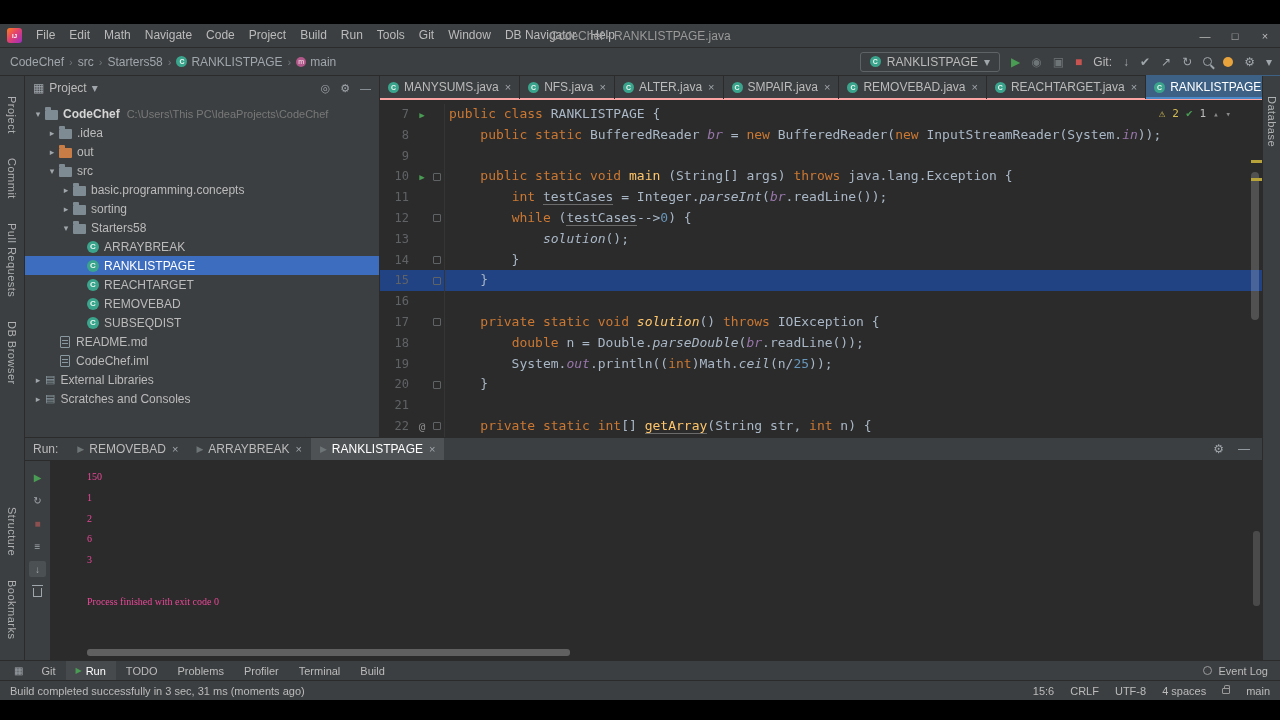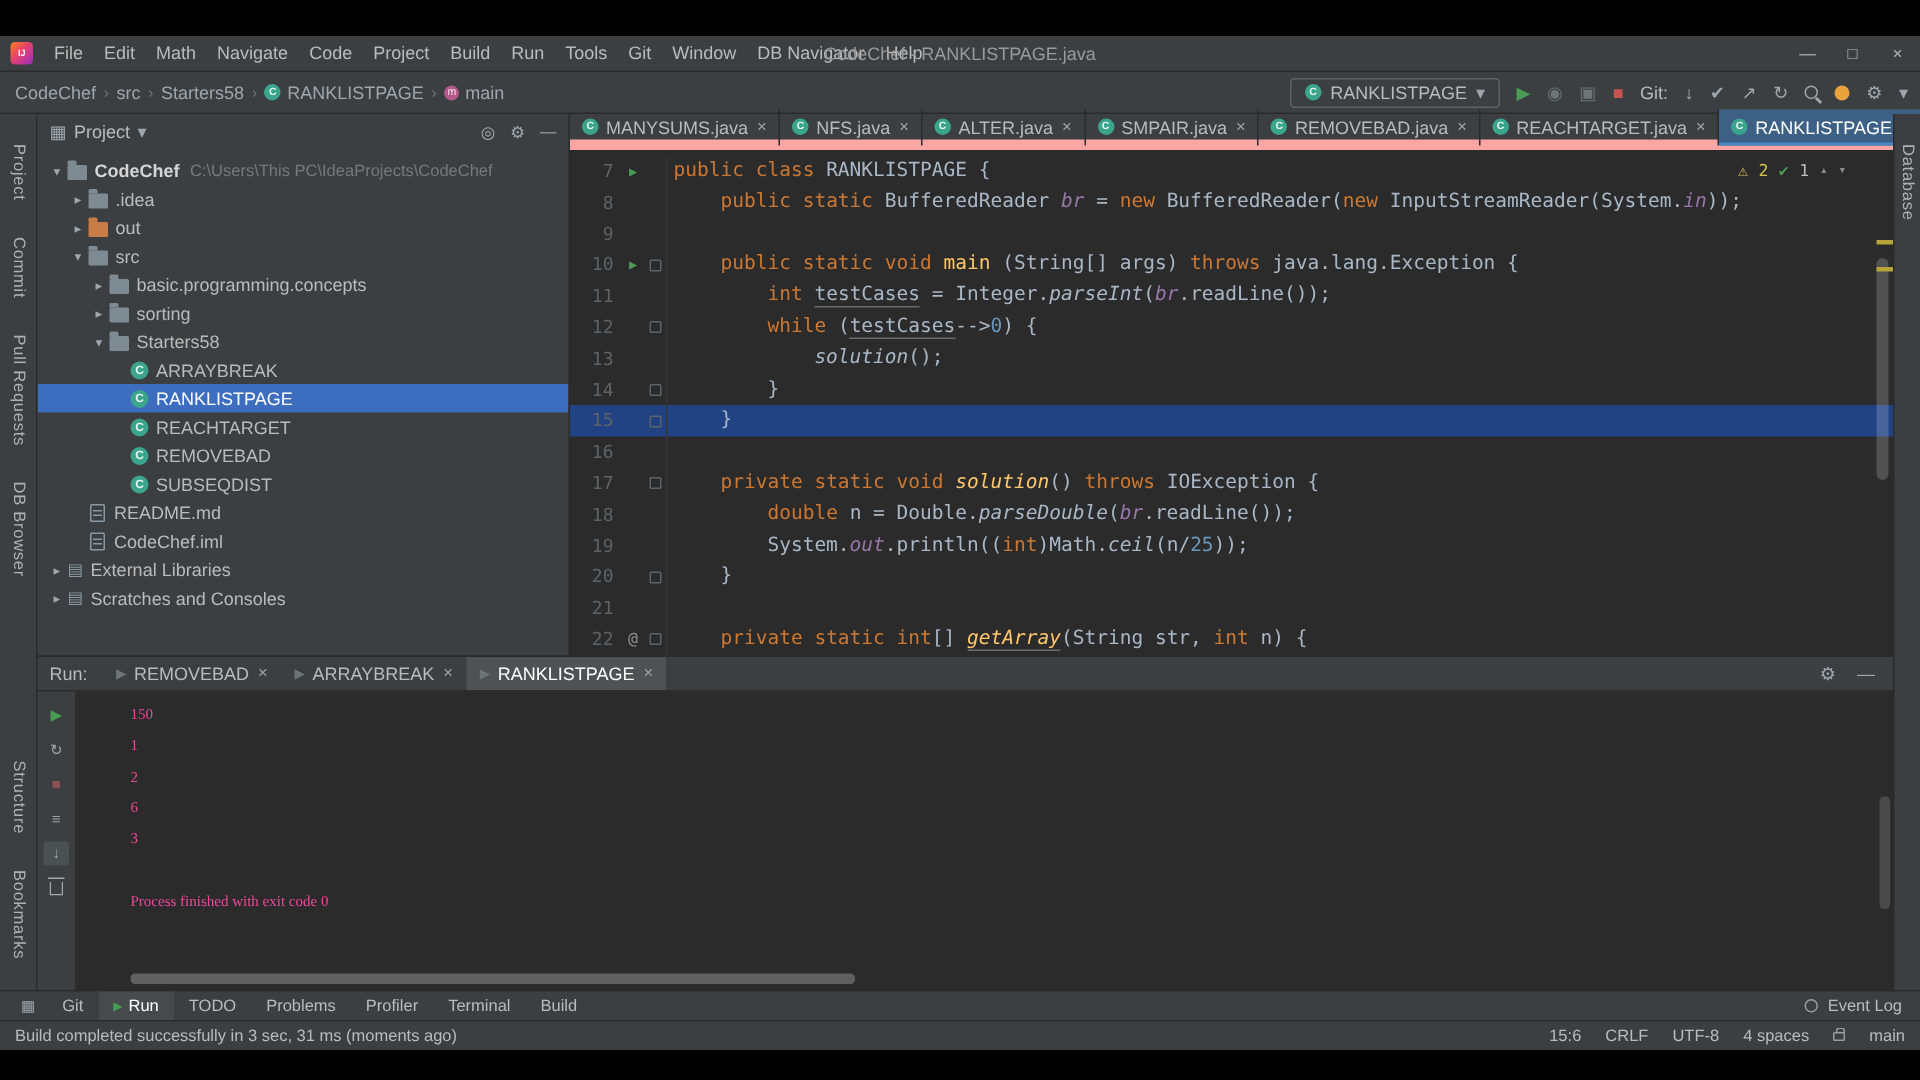--- a/index.html
+++ b/index.html
@@ -58,39 +58,39 @@
 .tico-folder,.tico-folder-src{width:13px;height:10px;background:#7f8b93;border-radius:1px;position:relative;margin-top:2px}
 .tico-folder::before,.tico-folder-src::before{content:"";position:absolute;top:-3px;left:0;width:6px;height:3px;background:inherit;border-radius:1px 1px 0 0}
 .tico-folder.excluded{background:#c77d45}
 .tico-class{width:12px;height:12px;border-radius:50%;background:#3aa58c;color:#eaf6f2;font-size:8px;font-weight:bold}
 .tico-file{width:10px;height:12px;border:1px solid #8a98a2;border-radius:1px;position:relative;margin:0 1px}
 .tico-file::after{content:"";position:absolute;left:1px;right:1px;top:3px;height:1px;background:#8a98a2;box-shadow:0 3px 0 #8a98a2}
 .tico-lib,.tico-scratch{color:#8a98a2;font-size:11px}
 
 
 .editor{flex:1;display:flex;flex-direction:column;min-width:0;background:#2b2b2b}
-.tabbar{height:24px;flex:none;background:#3c3f41;display:flex;align-items:center;font-size:12px;border-bottom:7px solid #fca5a5}
+.tabbar{height:24px;flex:none;background:#3c3f41;display:flex;align-items:center;font-size:12px;border-bottom:2px solid #fca5a5}
 .etab{height:24px;display:flex;align-items:center;gap:5px;padding:0 8px;color:#bbb;border-right:1px solid #2b2b2b;white-space:nowrap}
 .etab.active{background:#3d6185;color:#fff;box-shadow:inset 0 -2px 0 #4a88c7}
 .tab-close{color:#9fa6ac;font-size:11px;margin-left:1px}
 .code-area{flex:1;position:relative;font-family:"DejaVu Sans Mono",monospace;font-size:13px;overflow:hidden;padding-top:4px}
 .cl{display:flex;height:20.8px;line-height:20.8px;white-space:pre}
 .cl .num{width:34px;flex:none;text-align:right;color:#606366;font-size:12px;padding-right:5px}
 .cl .g{width:16px;flex:none;text-align:center}
 .runarrow{color:#499c54;font-size:9px}
 .atmark{color:#909090;font-size:11px}
 .cl .fold{width:15px;flex:none;display:flex;align-items:center;justify-content:center;border-right:1px solid #353535}
 .fm{width:8px;height:8px;border:1px solid #5f6366;border-radius:1px}
 .cl .codetext{flex:1;padding-left:4px}
 .cl.cur{background:#214283}
 .s-k{color:#cc7832}
 .s-p{color:#a9b7c6}
 .s-f{color:#ffc66b}
 .s-fi{color:#ffc66b;font-style:italic}
-.s-fu{color:#ffc66b;font-style:italic;border-bottom:1px solid #6b6b6b}
+.s-fu{color:#ffc66b;border-bottom:1px solid #6b6b6b}
 .s-m{color:#a9b7c6;font-style:italic}
 .s-fld{color:#9876aa;font-style:italic}
 .s-num{color:#6897bb}
 .s-u{color:#a9b7c6;border-bottom:1px solid #6b6b6b}
 .inspections{position:absolute;top:6px;right:26px;display:flex;gap:7px;align-items:center;font-size:11px;color:#bbb;background:rgba(43,43,43,.85);padding:1px 5px;border-radius:3px}
 .insp-warn{color:#d6bf55}
 .insp-ok{color:#499c54}
 .insp-chev{color:#8a8a8a;font-size:9px}
 .vscroll{position:absolute;right:3px;top:72px;width:8px;height:148px;background:rgba(255,255,255,.18);border-radius:4px}
 .tick{position:absolute;right:0;width:11px;height:3px;background:#b8a23a}

